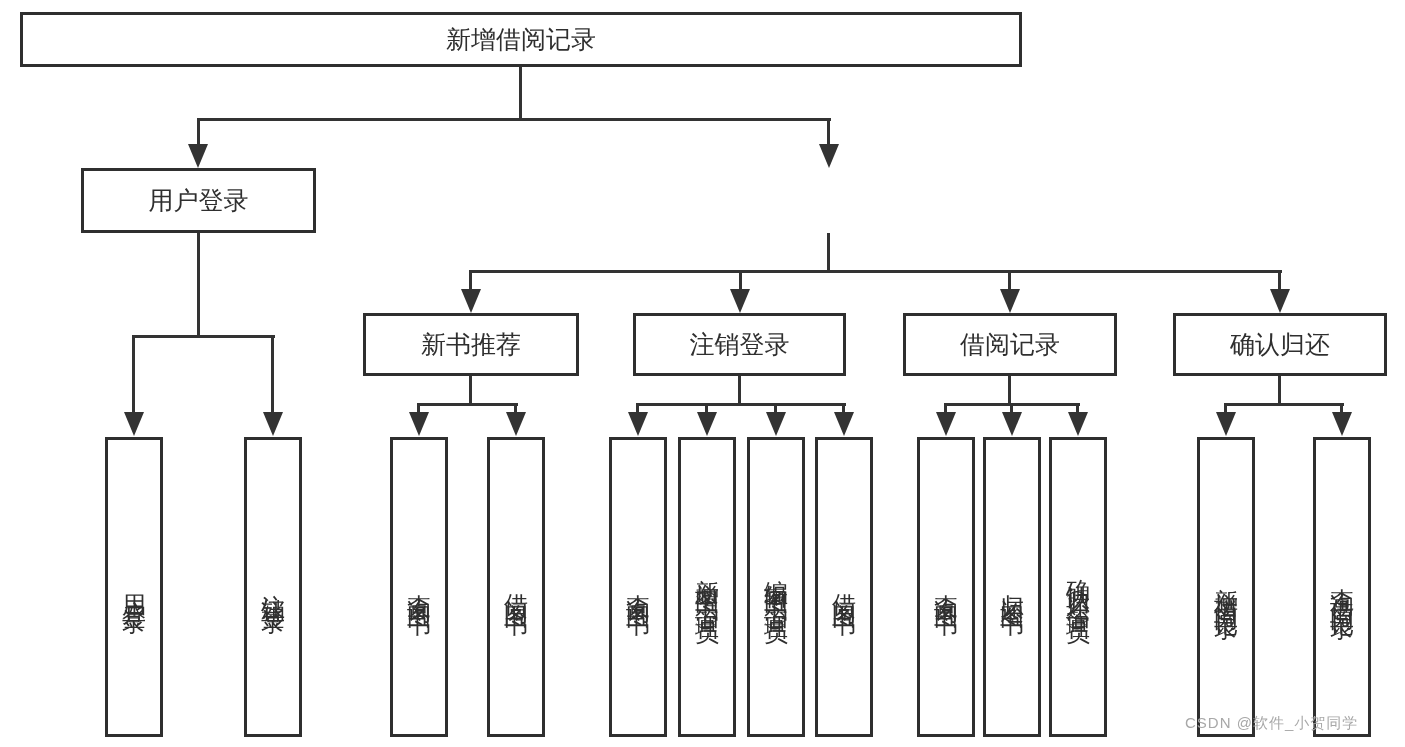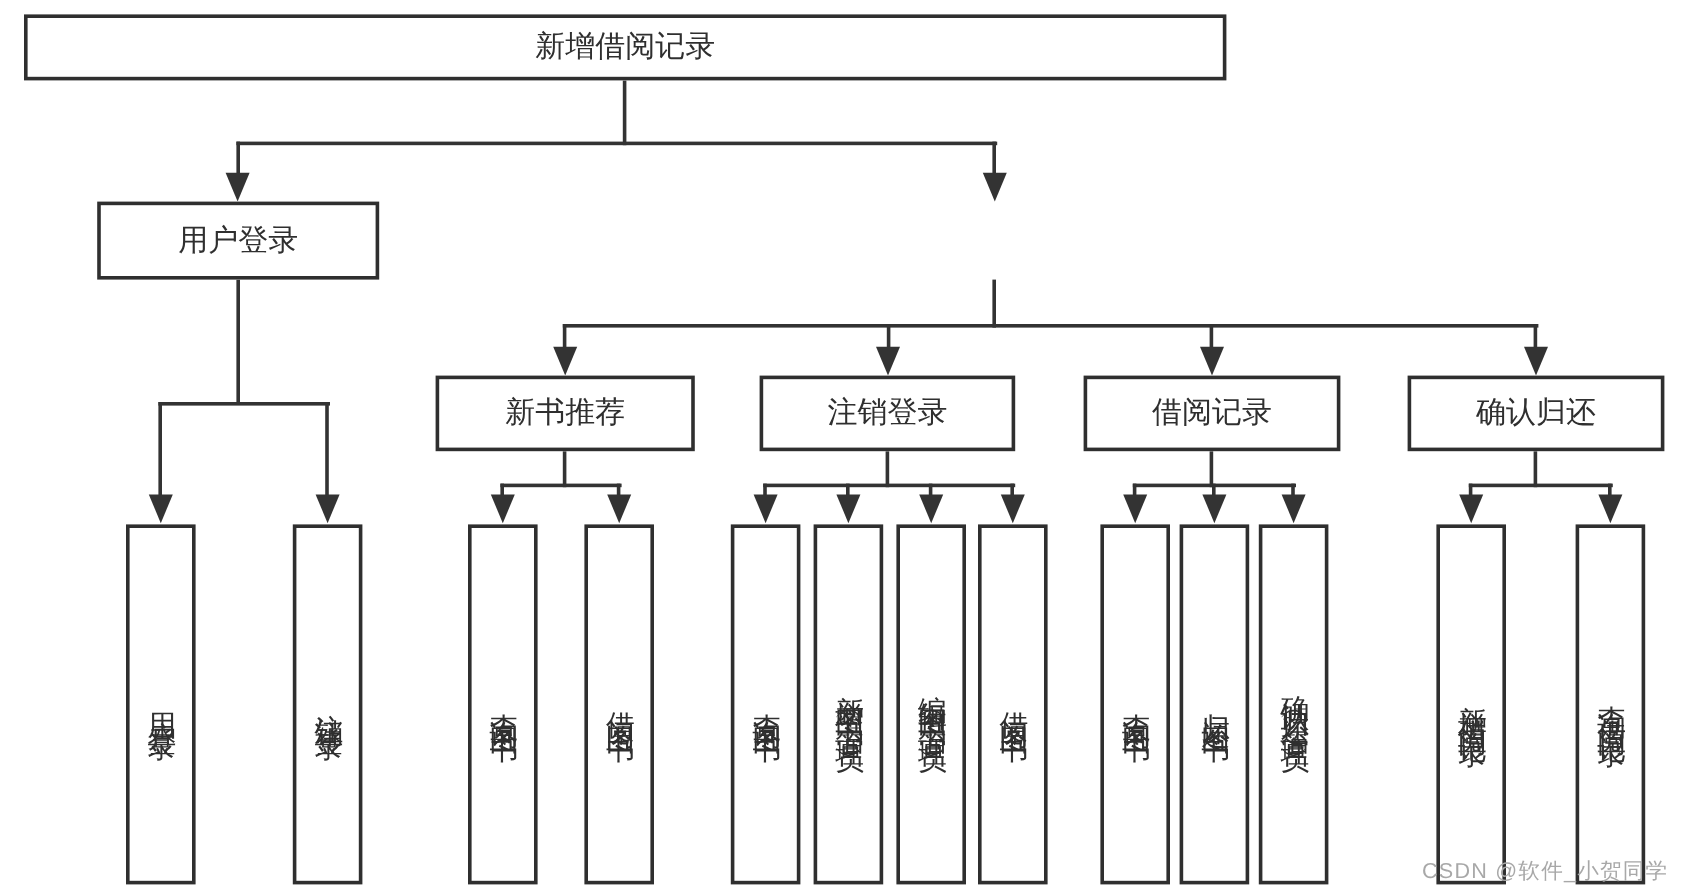--- a/index.html
+++ b/index.html
@@ -37,21 +37,21 @@
     writing-mode:vertical-rl;
     text-orientation:mixed;
     font-size:24px;
     letter-spacing:6px;
     line-height:1;
     white-space:nowrap;
   }
   .watermark{
     position:absolute;
     left:1185px;top:714px;
-    font-size:18px;
+    font-size:15px;
     letter-spacing:1px;
     color:#a8a8a8;
     z-index:3;
     white-space:nowrap;
   }
 </style>
 </head>
 <body>
 
 <div class="canvas">

